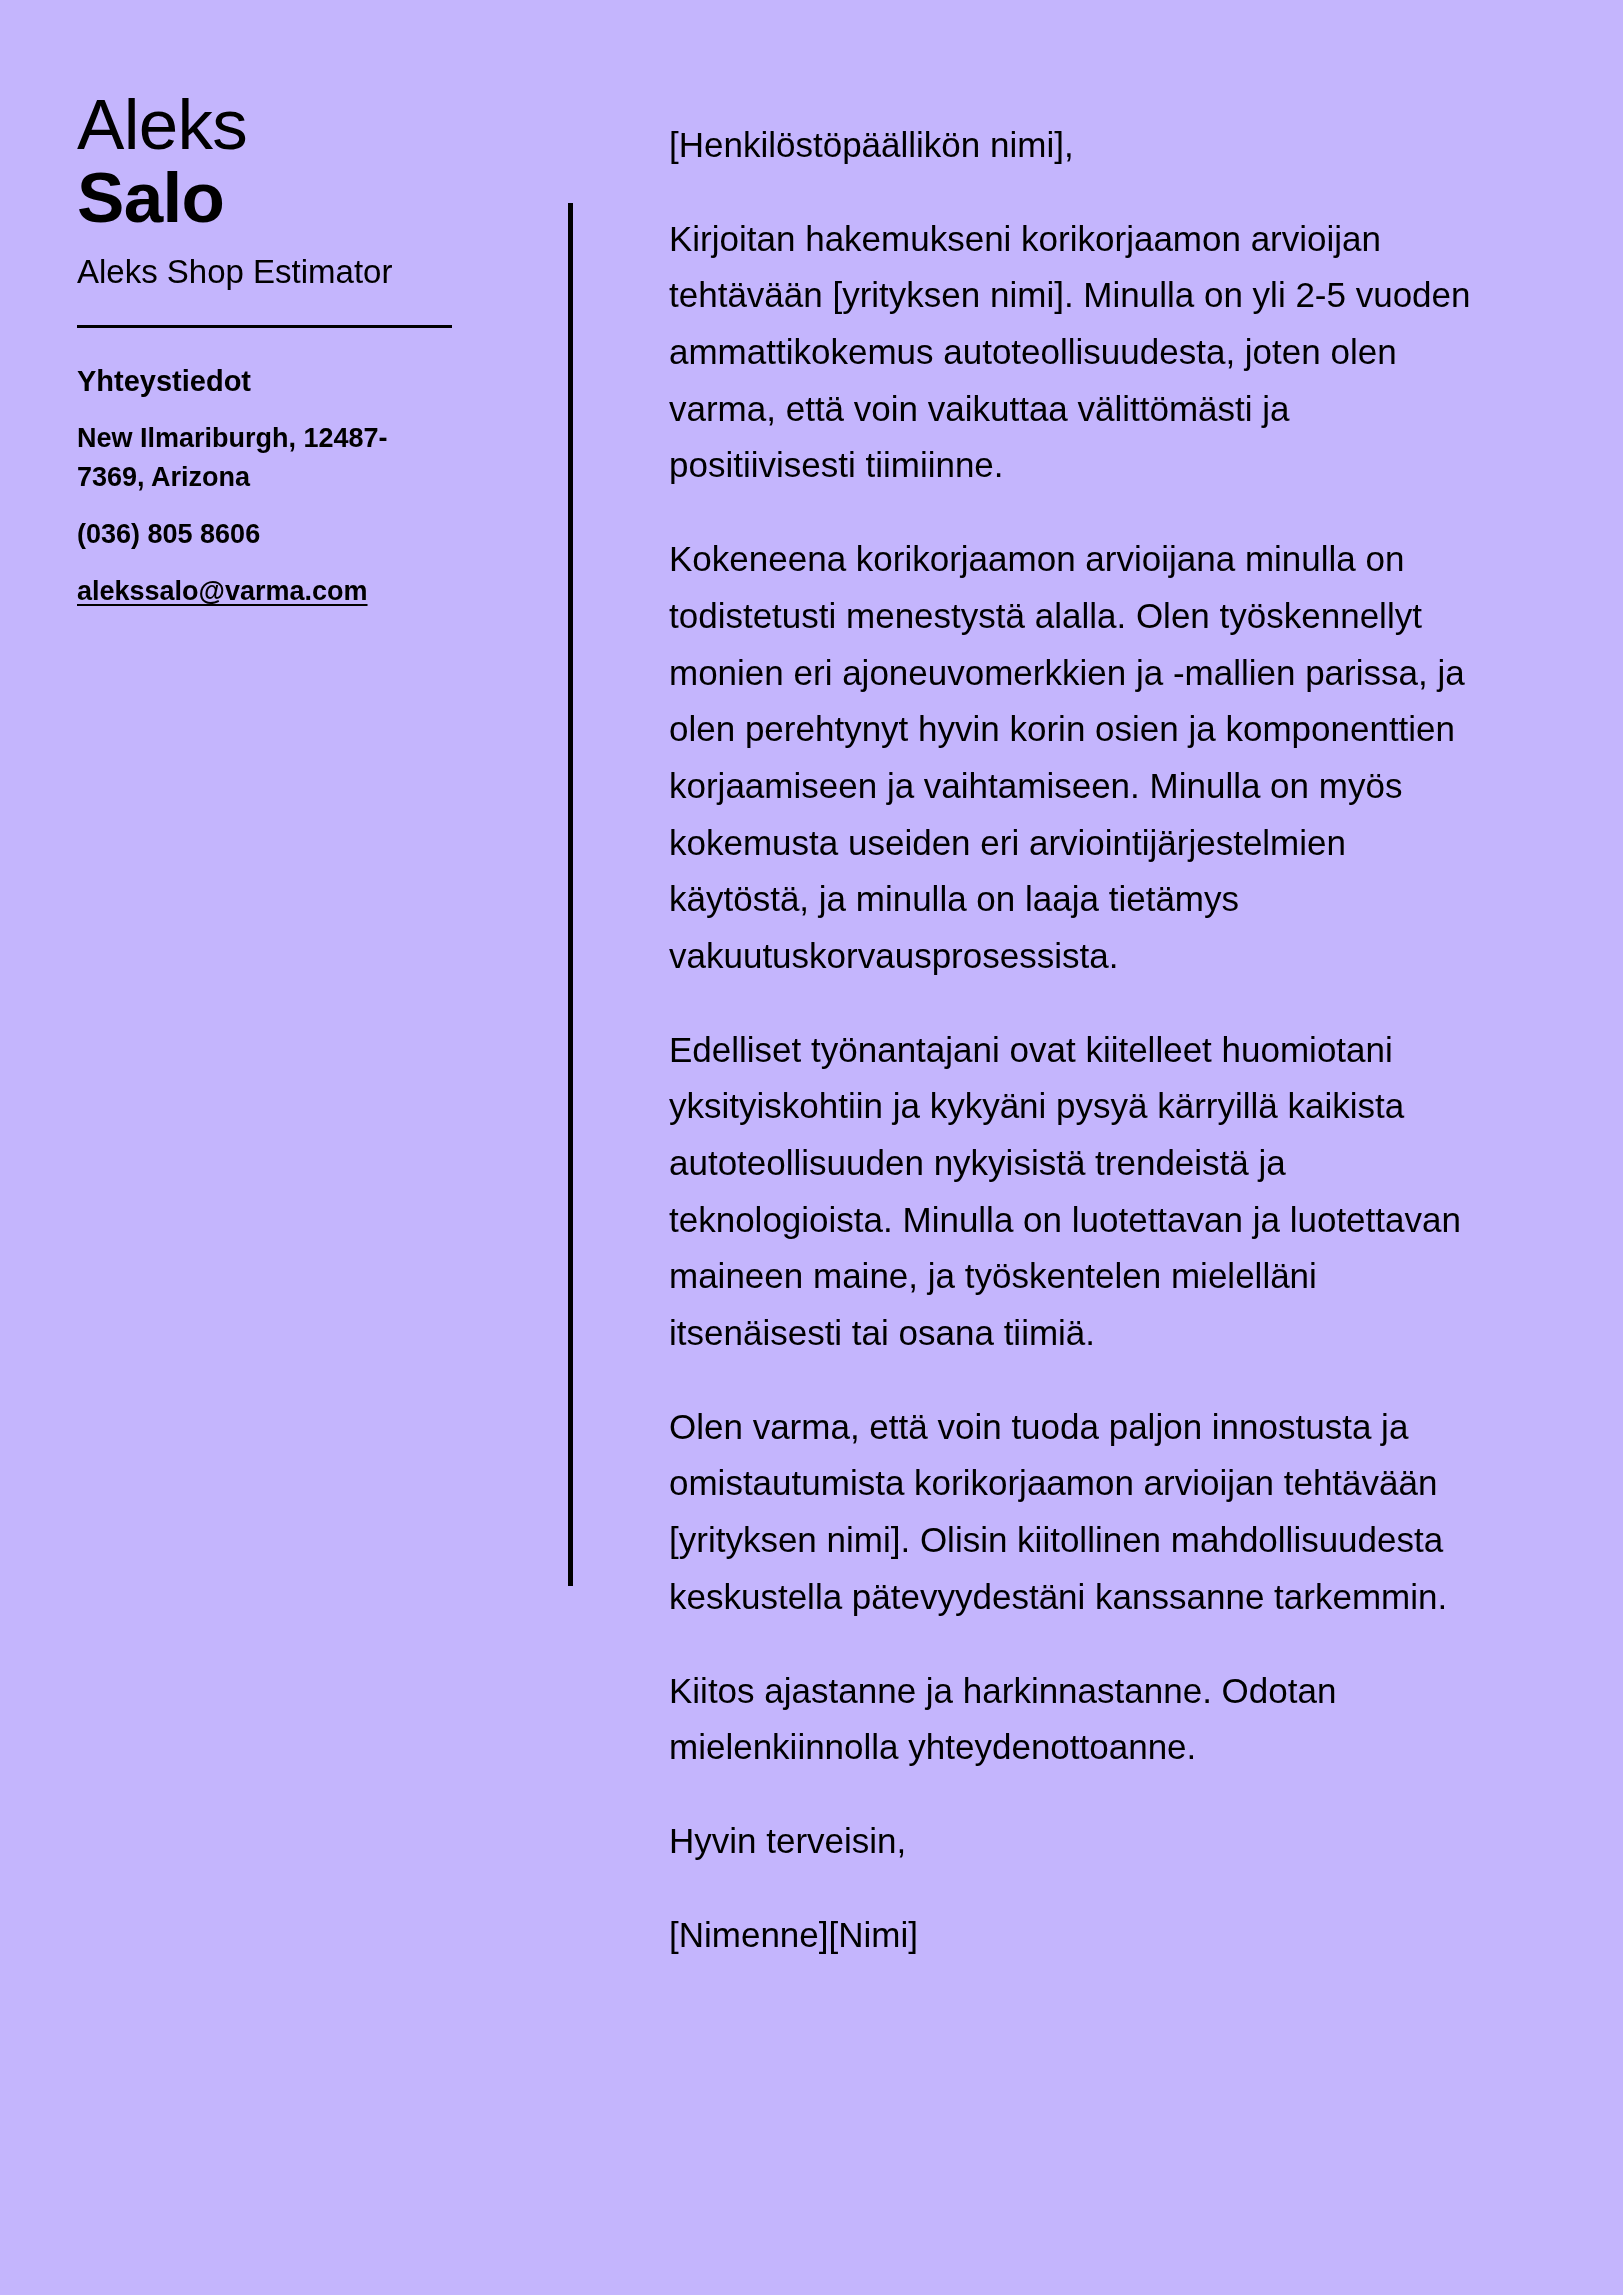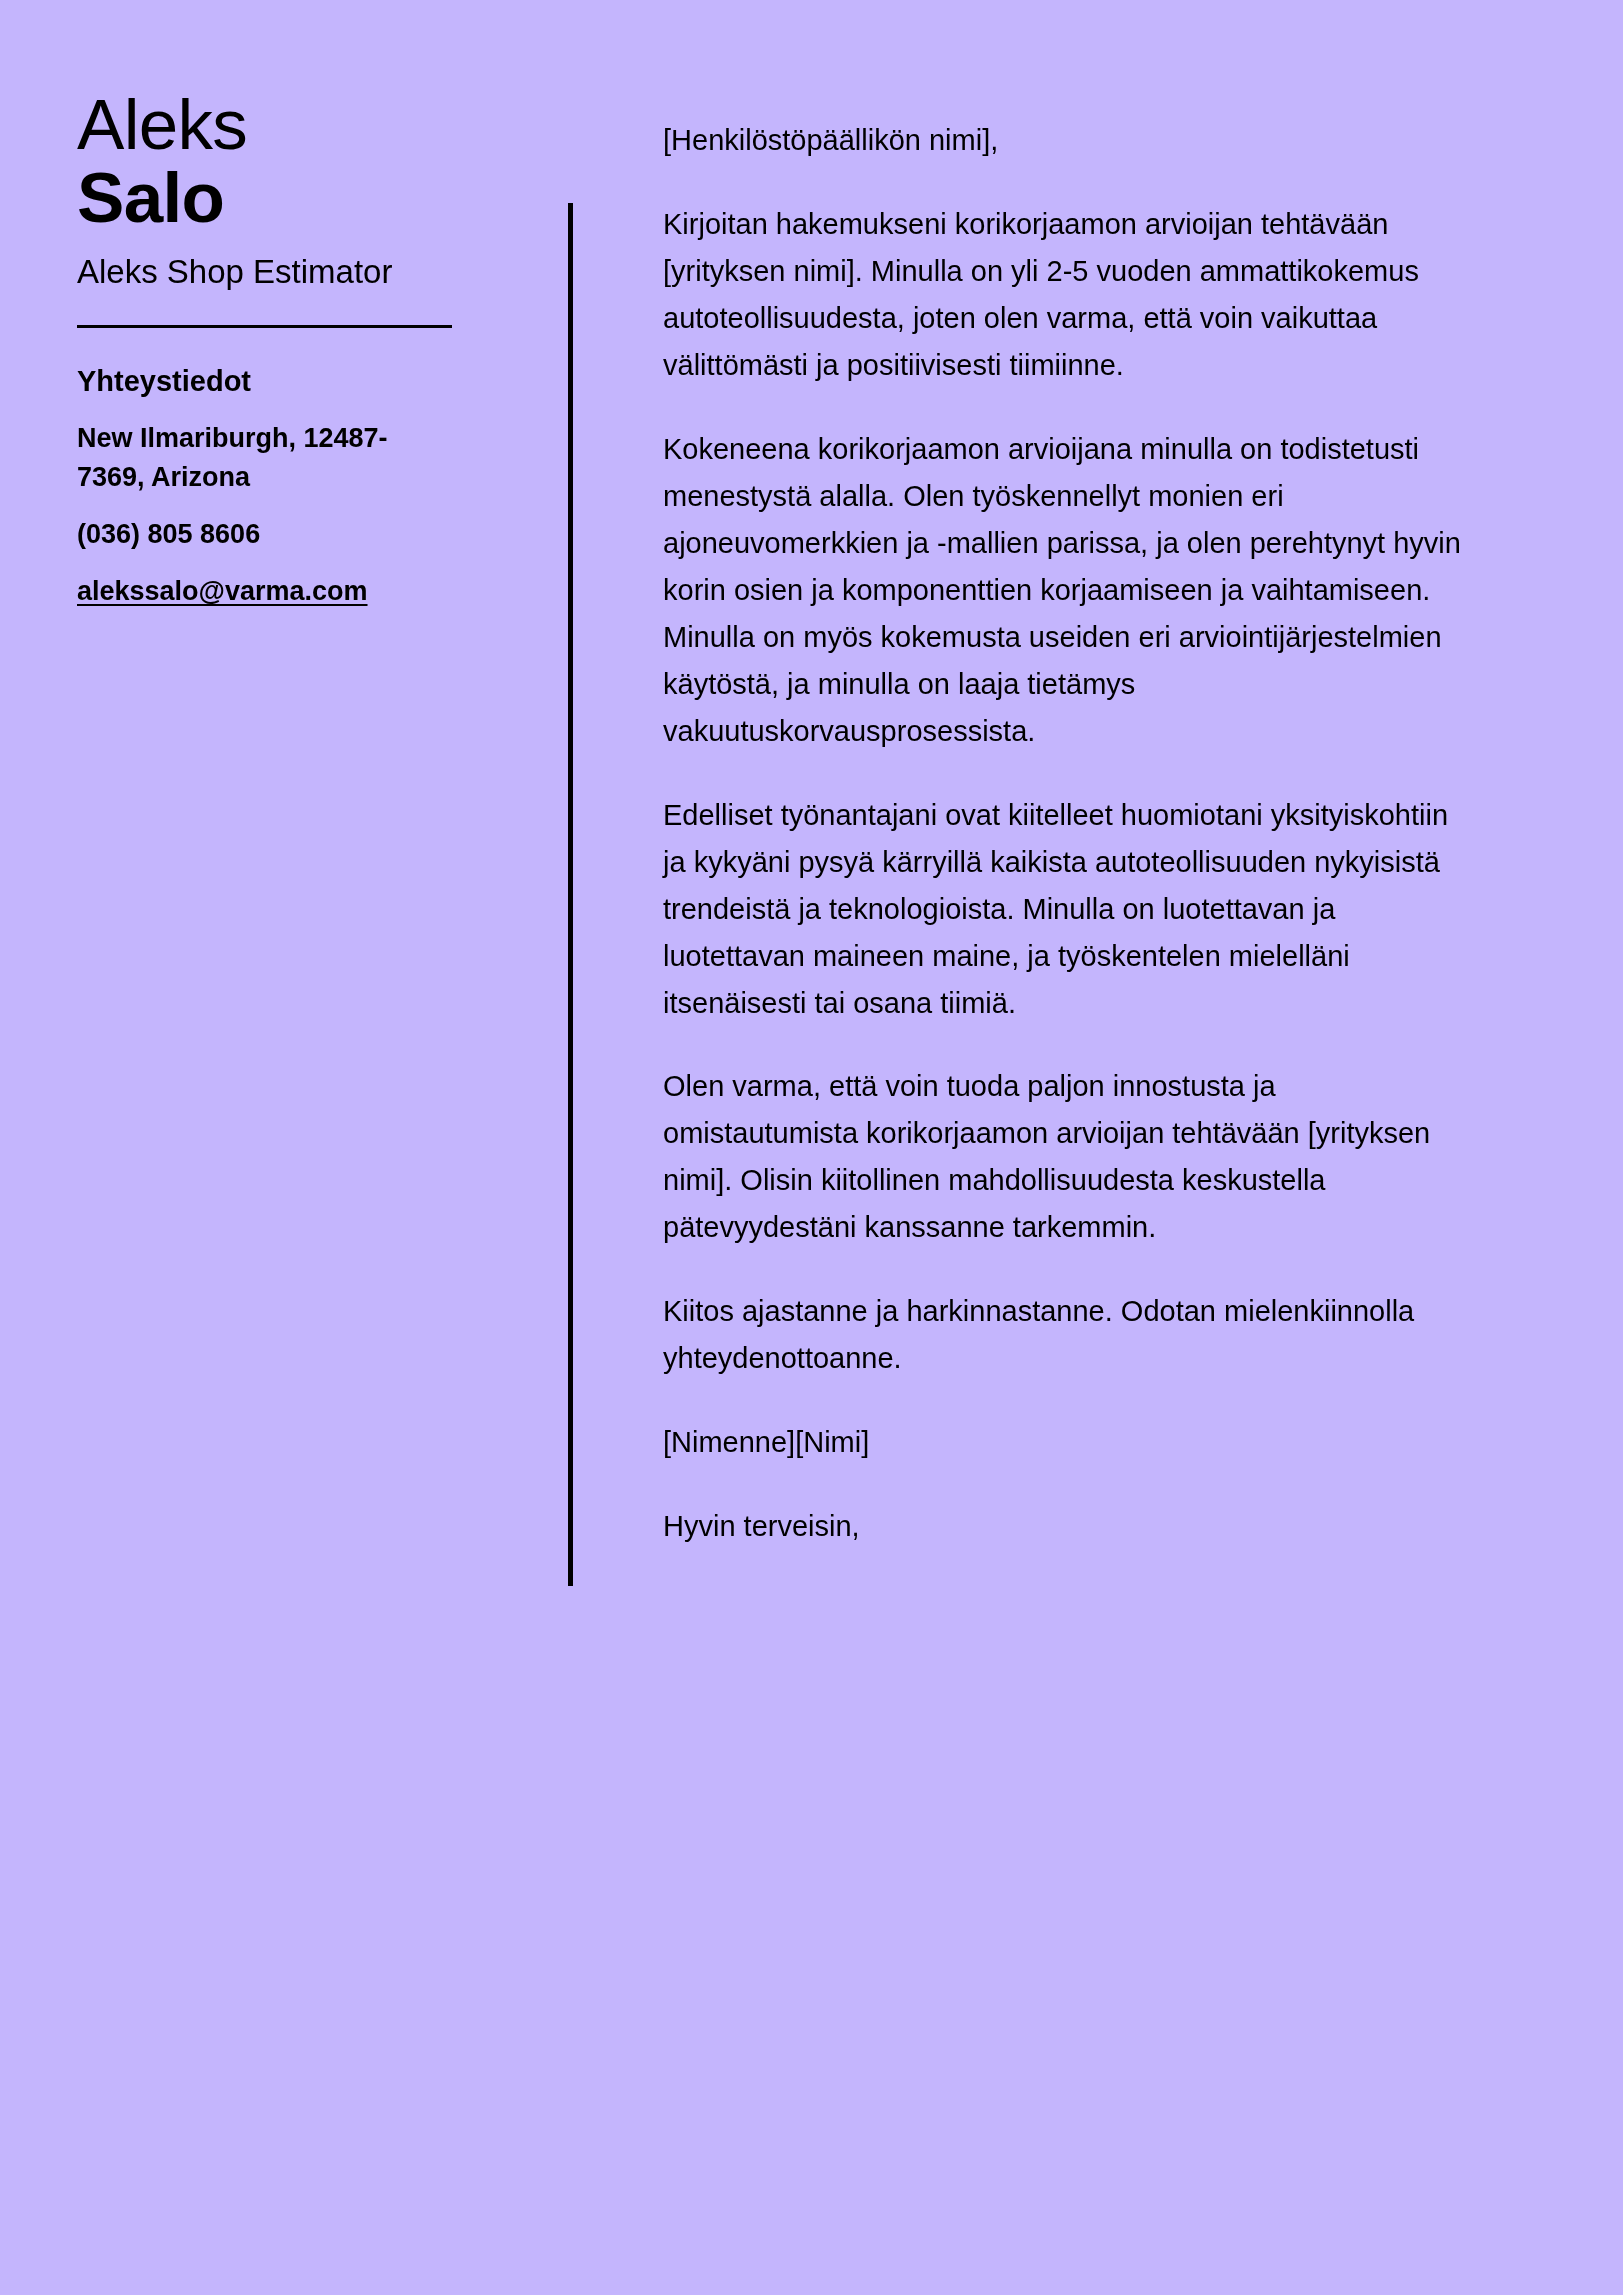--- a/index.html
+++ b/index.html
@@ -93,22 +93,22 @@
   }
 
   
   .letter {
     position: absolute;
     left: 663px;
     top: 117px;
     width: 815px;
   }
   .letter p {
-    margin: 0 0 37px 0;
-    font-size: 29px;
+    margin: 0 0 37px 6px;
+    font-size: 35px;
     font-weight: 400;
     line-height: 1.62;
     color: #000000;
   }
   .letter p:last-child {
     margin-bottom: 0;
   }
   .salutation {
     margin-bottom: 37px !important;
   }
@@ -141,18 +141,18 @@
 
   <div class="v-divider"></div>
 
   <div class="letter">
     <p class="salutation">[Henkilöstöpäällikön nimi],</p>
     <p>Kirjoitan hakemukseni korikorjaamon arvioijan tehtävään [yrityksen nimi]. Minulla on yli 2-5 vuoden ammattikokemus autoteollisuudesta, joten olen varma, että voin vaikuttaa välittömästi ja positiivisesti tiimiinne.</p>
     <p>Kokeneena korikorjaamon arvioijana minulla on todistetusti menestystä alalla. Olen työskennellyt monien eri ajoneuvomerkkien ja -mallien parissa, ja olen perehtynyt hyvin korin osien ja komponenttien korjaamiseen ja vaihtamiseen. Minulla on myös kokemusta useiden eri arviointijärjestelmien käytöstä, ja minulla on laaja tietämys vakuutuskorvausprosessista.</p>
     <p>Edelliset työnantajani ovat kiitelleet huomiotani yksityiskohtiin ja kykyäni pysyä kärryillä kaikista autoteollisuuden nykyisistä trendeistä ja teknologioista. Minulla on luotettavan ja luotettavan maineen maine, ja työskentelen mielelläni itsenäisesti tai osana tiimiä.</p>
     <p>Olen varma, että voin tuoda paljon innostusta ja omistautumista korikorjaamon arvioijan tehtävään [yrityksen nimi]. Olisin kiitollinen mahdollisuudesta keskustella pätevyydestäni kanssanne tarkemmin.</p>
     <p>Kiitos ajastanne ja harkinnastanne. Odotan mielenkiinnolla yhteydenottoanne.</p>
+    <p>Hyvin terveisin,</p>
     <p>[Nimenne][Nimi]</p>
-    <p>Hyvin terveisin,</p>
   </div>
 
 </div>
 
 
 </body></html>

